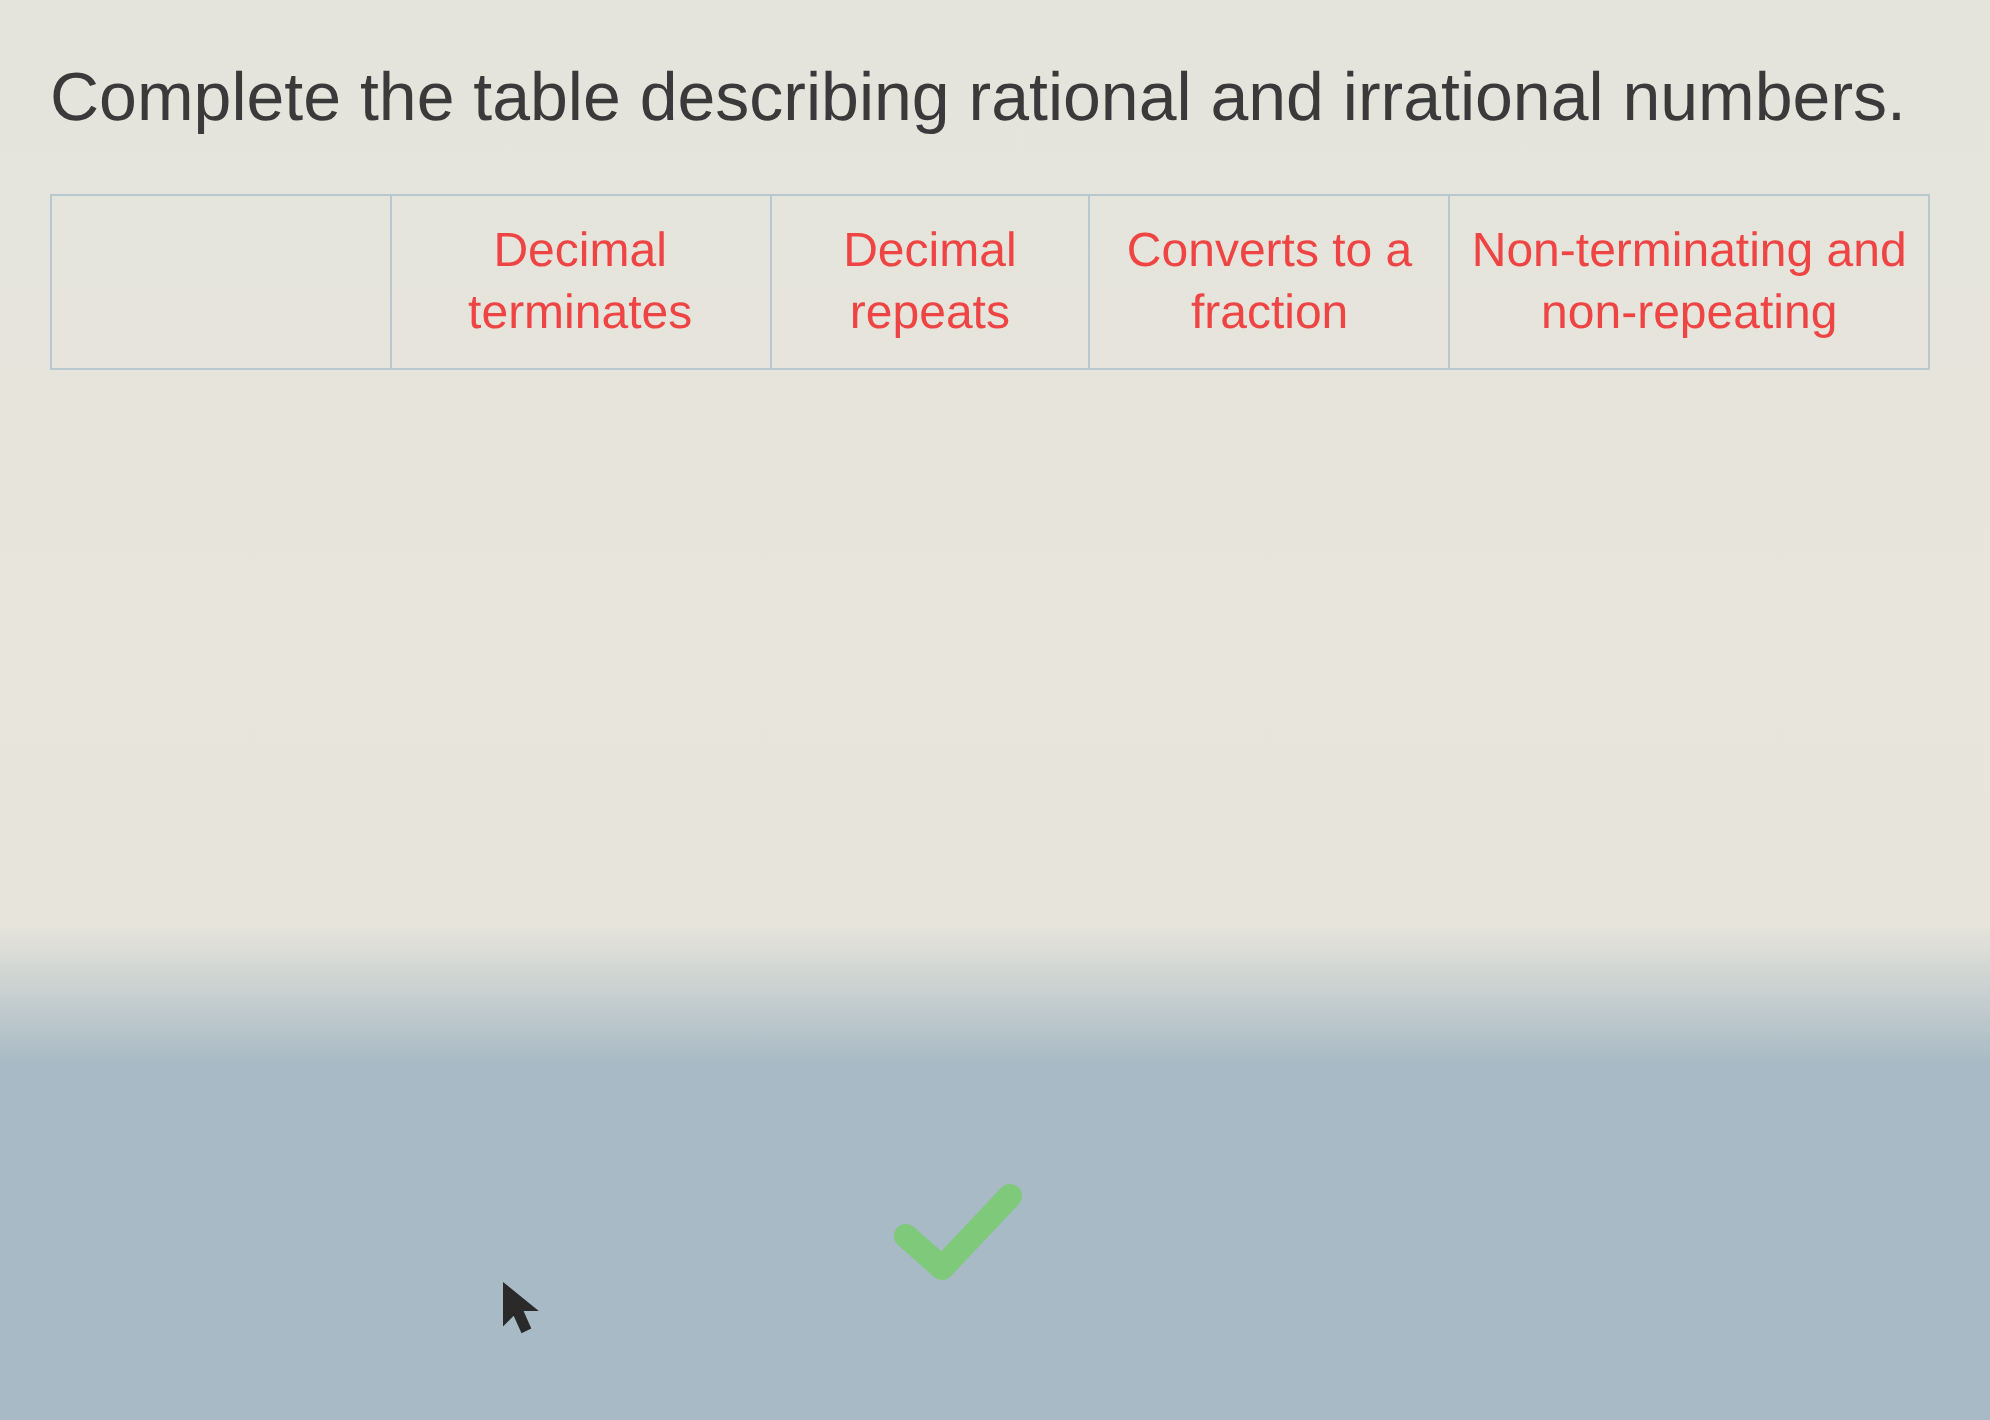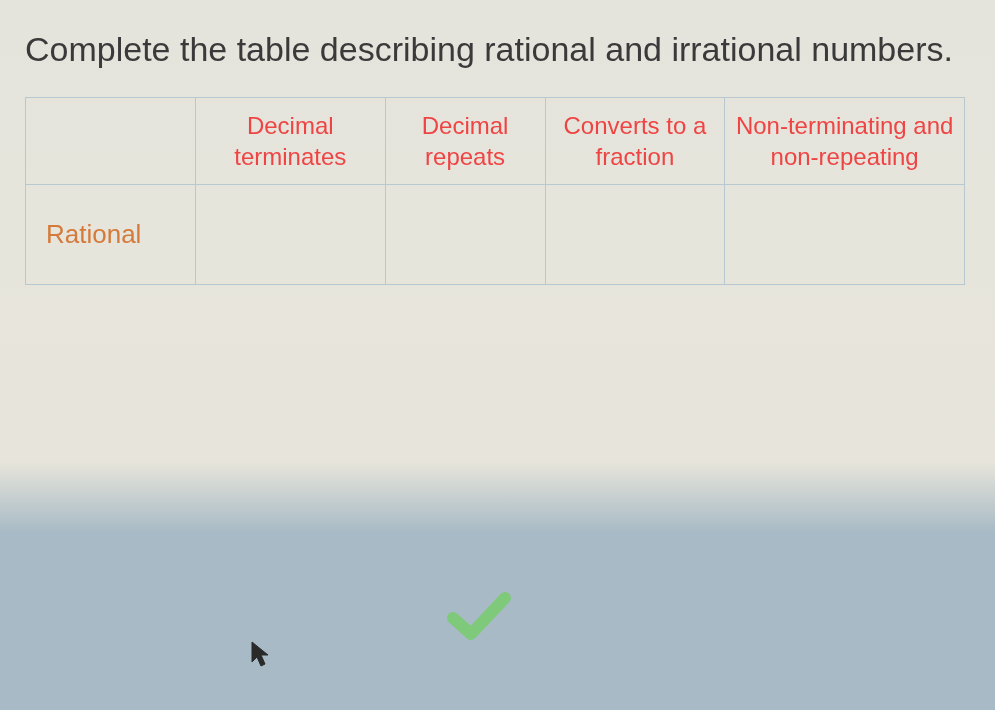--- a/index.html
+++ b/index.html
@@ -99,27 +99,20 @@
       <thead>
         <tr>
           <th class="corner-cell col-label"></th>
           <th class="col-1">Decimal terminates</th>
           <th class="col-2">Decimal repeats</th>
           <th class="col-3">Converts to a fraction</th>
           <th class="col-4">Non-terminating and non-repeating</th>
         </tr>
       </thead>
       <tbody>
-        <tr>
-          <td class="row-label">Rational</td>
-          <td></td>
-          <td></td>
-          <td></td>
-          <td></td>
-        </tr>
       </tbody>
     </table>
   </div>
 </div>
 
 <div class="checkmark">
   <svg viewBox="0 0 70 55">
     <path d="M 8 28 L 26 44 L 60 8" stroke="#7fc97a" stroke-width="12" fill="none" stroke-linecap="round" stroke-linejoin="round"></path>
   </svg>
 </div>

